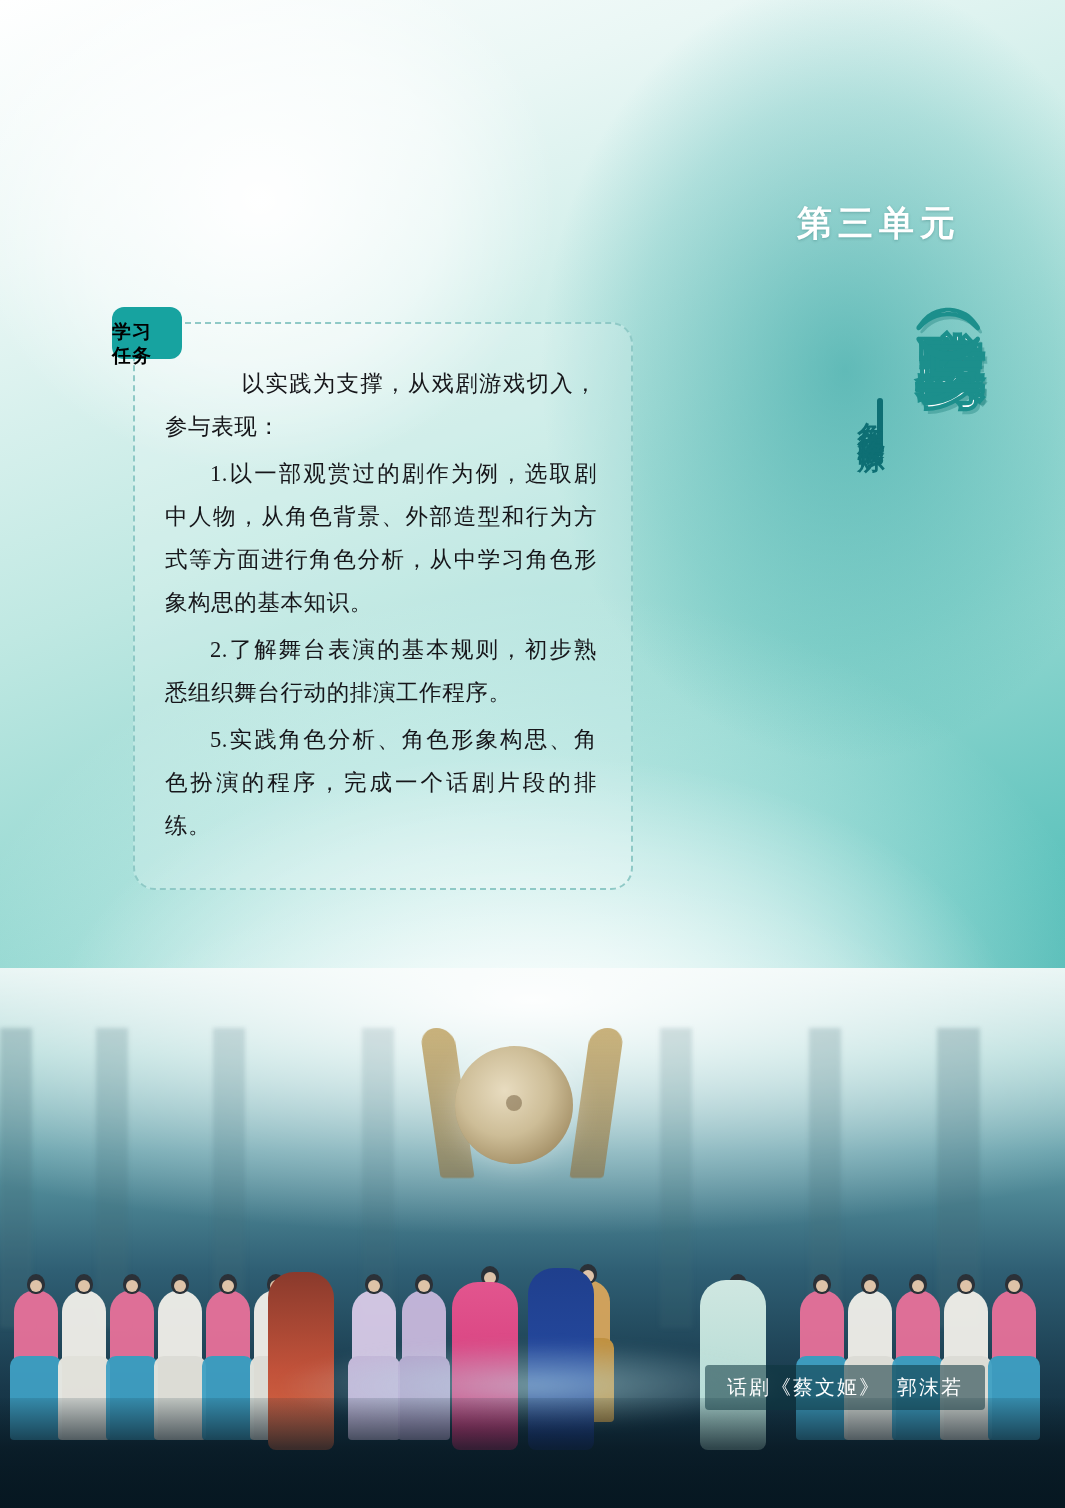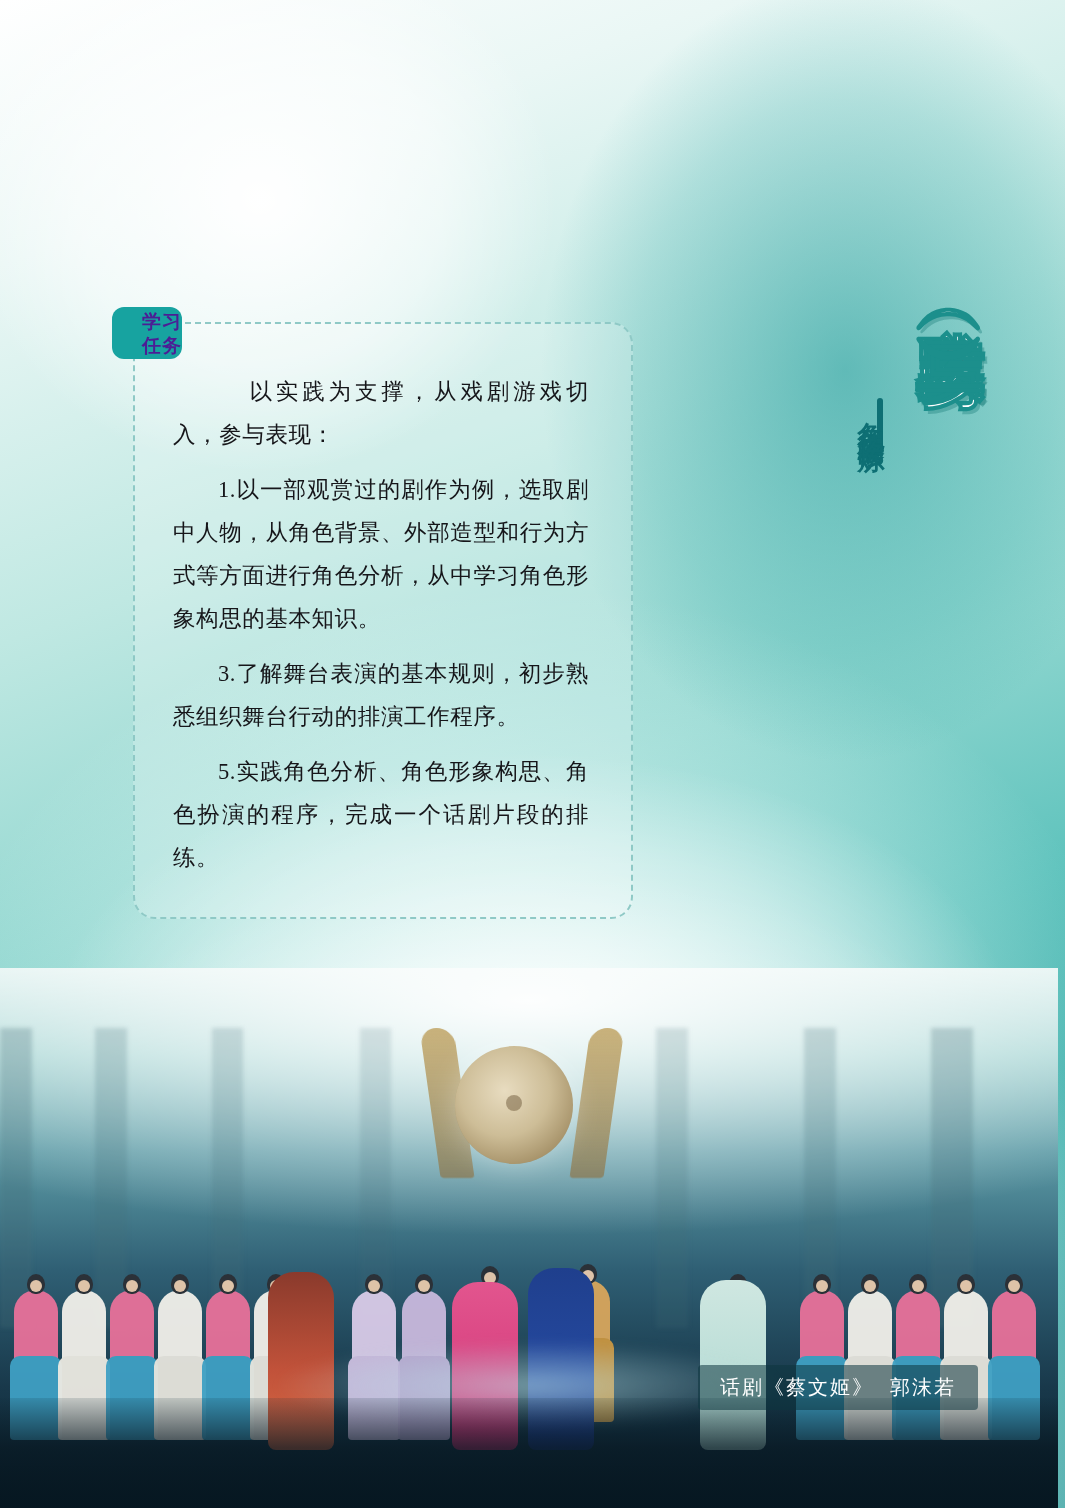--- a/index.html
+++ b/index.html
@@ -40,21 +40,21 @@
   .bg-mid-white {
     position: absolute;
     left: -5%; top: 46%;
     width: 110%; height: 44%;
     background: radial-gradient(closest-side, rgba(255,255,255,0.85) 0%, rgba(255,255,255,0.35) 55%, rgba(255,255,255,0) 82%);
   }
 
   
   .photo {
     position: absolute;
-    left: 0; right: 7px; bottom: 0;
+    left: 0; right: 0; bottom: 0;
     height: 540px;
     overflow: hidden;
   }
   .photo-haze {
     position: absolute; inset: 0;
     background:
       radial-gradient(140% 75% at 50% 6%, rgba(255,255,255,0.96) 0%, rgba(255,255,255,0.55) 26%, rgba(255,255,255,0.0) 58%),
       linear-gradient(180deg, #dff1ef 0%, #9fd2d0 16%, #5d9ba6 34%, #2f5f74 56%, #18384a 78%, #0c2331 100%);
   }
   .stage-floor {
@@ -230,39 +230,39 @@
     padding: 34px 30px 26px 26px;
   }
   .task-badge {
     position: absolute;
     left: 112px;
     top: 307px;
     width: 70px;
     height: 52px;
     border-radius: 12px;
     background: #17a3a0;
-    color: #4c1d95;
+    color: #000000;
     font-family: "Liberation Sans", sans-serif;
     font-weight: bold;
     font-size: 19px;
     line-height: 24px;
-    text-align: right;
-    padding-top: 3px;
+    text-align: left;
+    padding-top: 13px;
     box-sizing: border-box;
     letter-spacing: 1px;
   }
   .task-text {
     font-family: "Liberation Serif", serif;
     font-size: 22.5px;
     line-height: 43px;
     color: #16161a;
     text-align: justify;
     letter-spacing: 0.6px;
   }
-  .task-text p { margin: 12px; text-indent: 2em; }
+  .task-text p { margin: 4px; text-indent: 2em; }
   .task-text p.first { text-indent: 3.4em; }
 </style>
 </head>
 <body>
 
 <div id="page">
 
   <div class="bg-base"></div>
   <div class="bg-right-teal"></div>
   <div class="bg-topleft"></div>
@@ -362,30 +362,31 @@
     <div class="lead" style="left:700px; background:linear-gradient(180deg,#cfe7e1 0%,#b9ddd6 60%,#a8d2ca 100%); height:170px;"></div>
 
     <div class="stage-glow"></div>
     <div class="stage-floor"></div>
 
     <div class="caption-bar">
       <span>话剧《蔡文姬》</span><span class="sp"></span><span>郭沫若</span>
     </div>
   </div>
 
+  <div class="unit-no">第三单元</div>
 
   <div class="vertical-title">实践参与（二）</div>
   <div class="subtitle-dash"></div>
   <div class="subtitle-vert">角色创造的修炼</div>
 
   <div class="task-box">
     <div class="task-text">
       <p class="first">以实践为支撑，从戏剧游戏切入，参与表现：</p>
       <p>1.以一部观赏过的剧作为例，选取剧中人物，从角色背景、外部造型和行为方式等方面进行角色分析，从中学习角色形象构思的基本知识。</p>
-      <p>3.了解舞台表演的基本规则，初步熟悉组织舞台行动的排演工作程序。</p>
+      <p>2.了解舞台表演的基本规则，初步熟悉组织舞台行动的排演工作程序。</p>
       <p>5.实践角色分析、角色形象构思、角色扮演的程序，完成一个话剧片段的排练。</p>
     </div>
   </div>
 
   <div class="task-badge">
     <div>学习</div>
     <div>任务</div>
   </div>
 
 </div>

